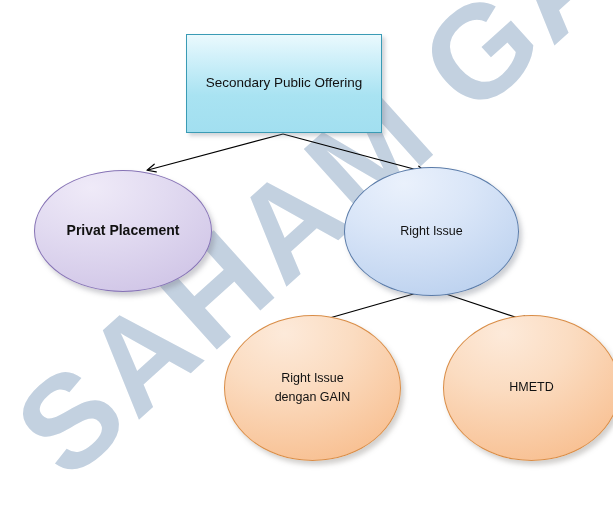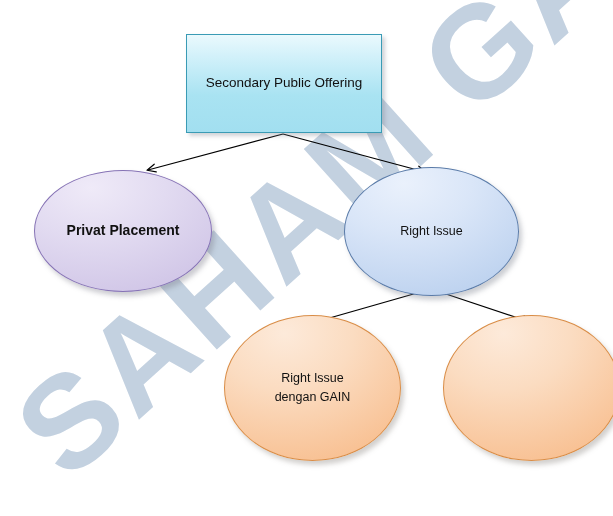--- a/index.html
+++ b/index.html
@@ -165,16 +165,17 @@
 
   <div class="node ellipse" id="node-dengan">
     <span class="label">
       <span class="line1">Right Issue</span>
       <span class="line2">dengan GAIN</span>
     </span>
   </div>
 
   <div class="node ellipse" id="node-tanpa">
     <span class="label">
+      <span class="line2">HMETD</span>
     </span>
   </div>
 
 </div>
 
 </body></html>

